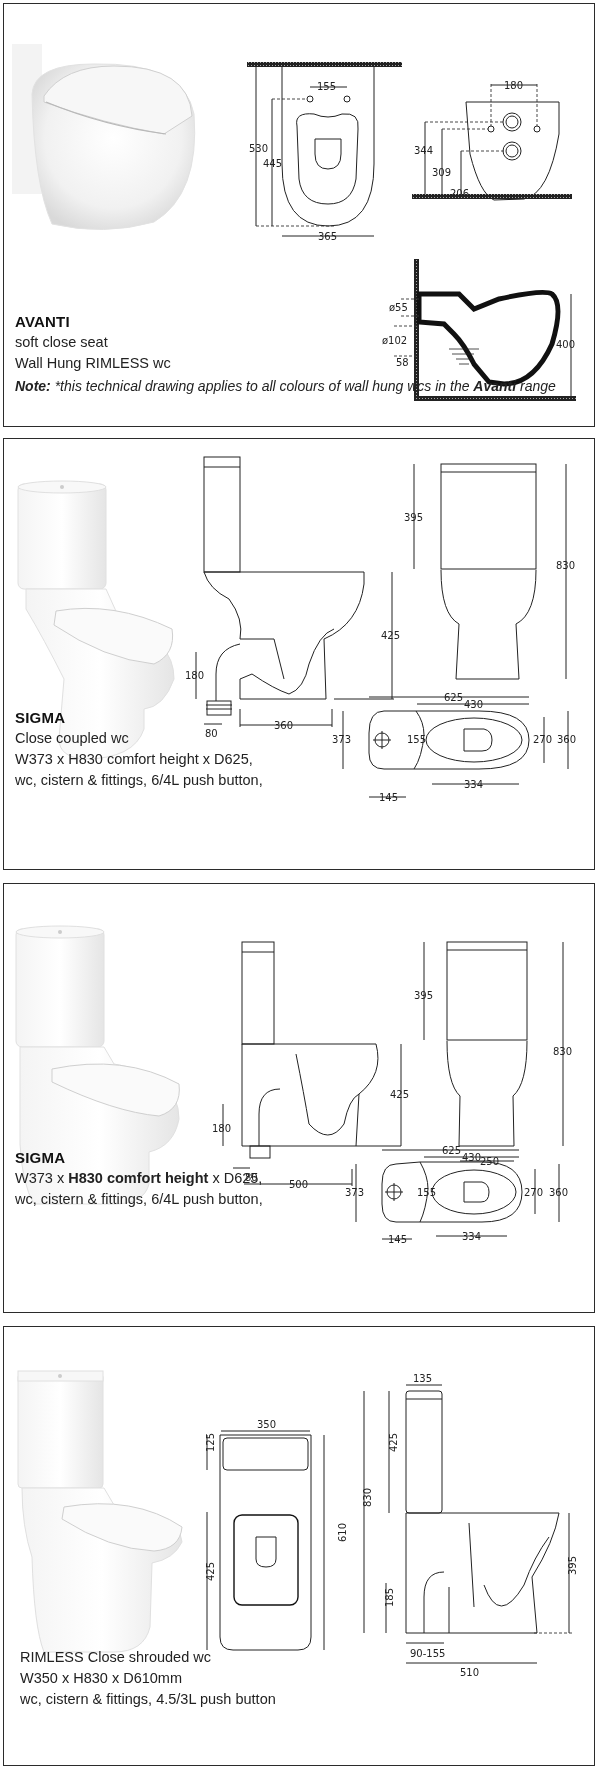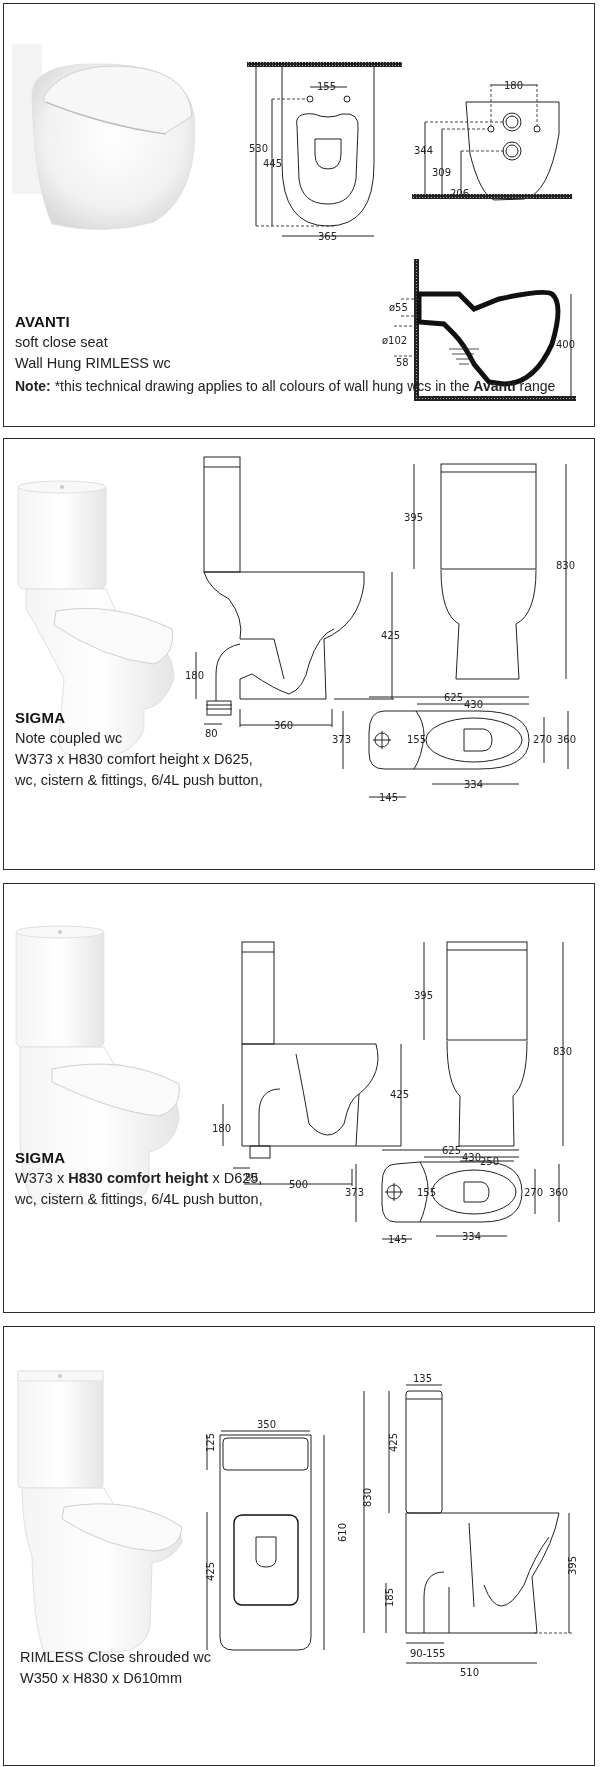--- a/index.html
+++ b/index.html
@@ -1,21 +1,21 @@
 <!DOCTYPE html>
 <html><head>
 <meta charset="utf-8">
 <style>
   html,body{margin:0;padding:0;background:#ffffff;}
   body{width:603px;height:1767px;position:relative;overflow:hidden;font-family:"Liberation Sans","DejaVu Sans",sans-serif;color:#1a1a1a;}
   .panel{position:absolute;left:3px;width:592px;border:1.5px solid #2b2b2b;box-sizing:border-box;background:#fff;}
   .panel svg.drawing{position:absolute;left:0;top:0;}
   .desc{position:absolute;left:11px;font-size:14.5px;line-height:21px;color:#222;}
   .desc .title{font-weight:bold;font-size:15px;letter-spacing:0.2px;color:#111;}
-  .desc .note{font-size:14px;line-height:17px;margin-top:4px;}
+  .desc .note{font-style:italic;font-size:14px;line-height:17px;margin-top:4px;}
   .desc .note b{font-weight:bold;}
   .dim{font-family:"DejaVu Sans","Liberation Sans",sans-serif;font-size:10px;fill:#222;}
   .line{stroke:#222;fill:none;stroke-width:1;}
   .thick{stroke:#111;fill:none;stroke-width:1.4;}
   .dash{stroke:#333;fill:none;stroke-width:0.9;stroke-dasharray:3 2;}
 </style>
 </head>
 <body>
 
 <div class="panel" style="top:3px;height:424px;">
@@ -177,21 +177,21 @@
       <line class="line" x1="564" y1="272" x2="564" y2="330"></line>
       <text class="dim" x="553" y="304">360</text>
       <line class="line" x1="428" y1="345" x2="515" y2="345"></line>
       <text class="dim" x="460" y="349">334</text>
       <line class="line" x1="365" y1="358" x2="402" y2="358"></line>
       <text class="dim" x="375" y="362">145</text>
     </g>
   </svg>
   <div class="desc" style="top:268px;">
     <div class="title">SIGMA</div>
-    <div>Note coupled wc</div>
+    <div>Close coupled wc</div>
     <div>W373 x H830 comfort height x D625,</div>
     <div>wc, cistern &amp; fittings, 6/4L push button,</div>
   </div>
 </div>
 
 <div class="panel" style="top:883px;height:430px;">
   <svg class="drawing" width="592" height="430">
     <g>
       <rect x="12" y="45" width="88" height="118" rx="6" fill="url(#gp)" stroke="#e0e0e0"></rect>
       <ellipse cx="56" cy="48" rx="44" ry="6" fill="#f8f8f8" stroke="#e0e0e0"></ellipse>
@@ -302,14 +302,15 @@
       <line class="dash" x1="530" y1="306" x2="568" y2="306"></line>
       <line class="line" x1="402" y1="316" x2="440" y2="316"></line>
       <text class="dim" x="406" y="330">90-155</text>
       <line class="line" x1="402" y1="336" x2="533" y2="336"></line>
       <text class="dim" x="456" y="349">510</text>
     </g>
   </svg>
   <div class="desc" style="top:320px;left:16px;">
     <div>RIMLESS Close shrouded wc</div>
     <div>W350 x H830 x D610mm</div>
+    <div>wc, cistern &amp; fittings, 4.5/3L push button</div>
   </div>
 </div>
 
 </body></html>

